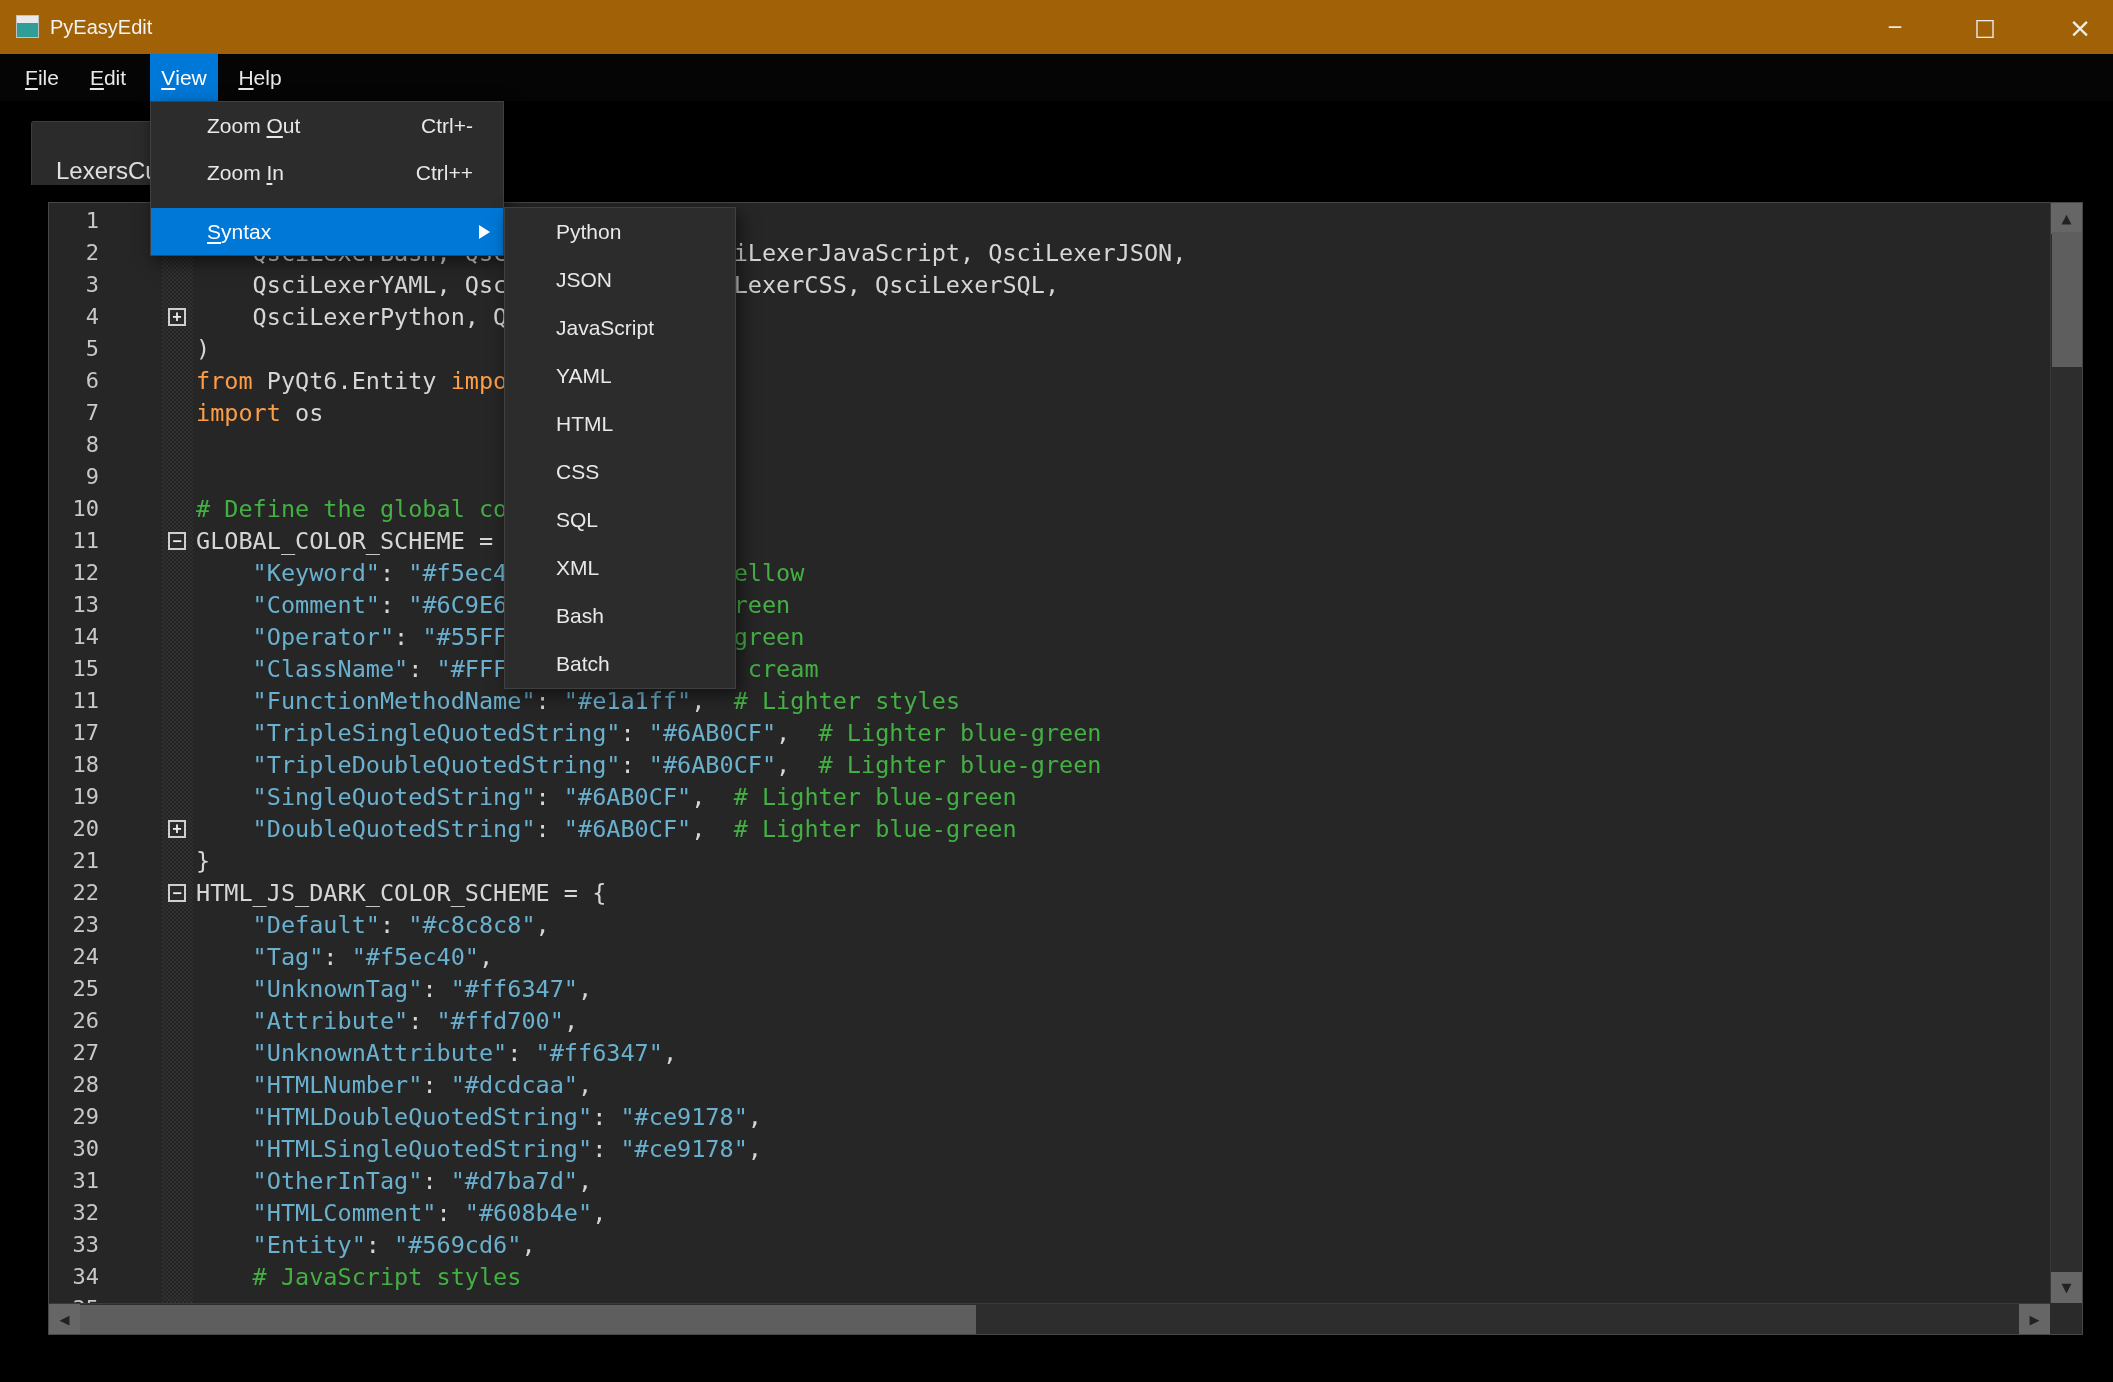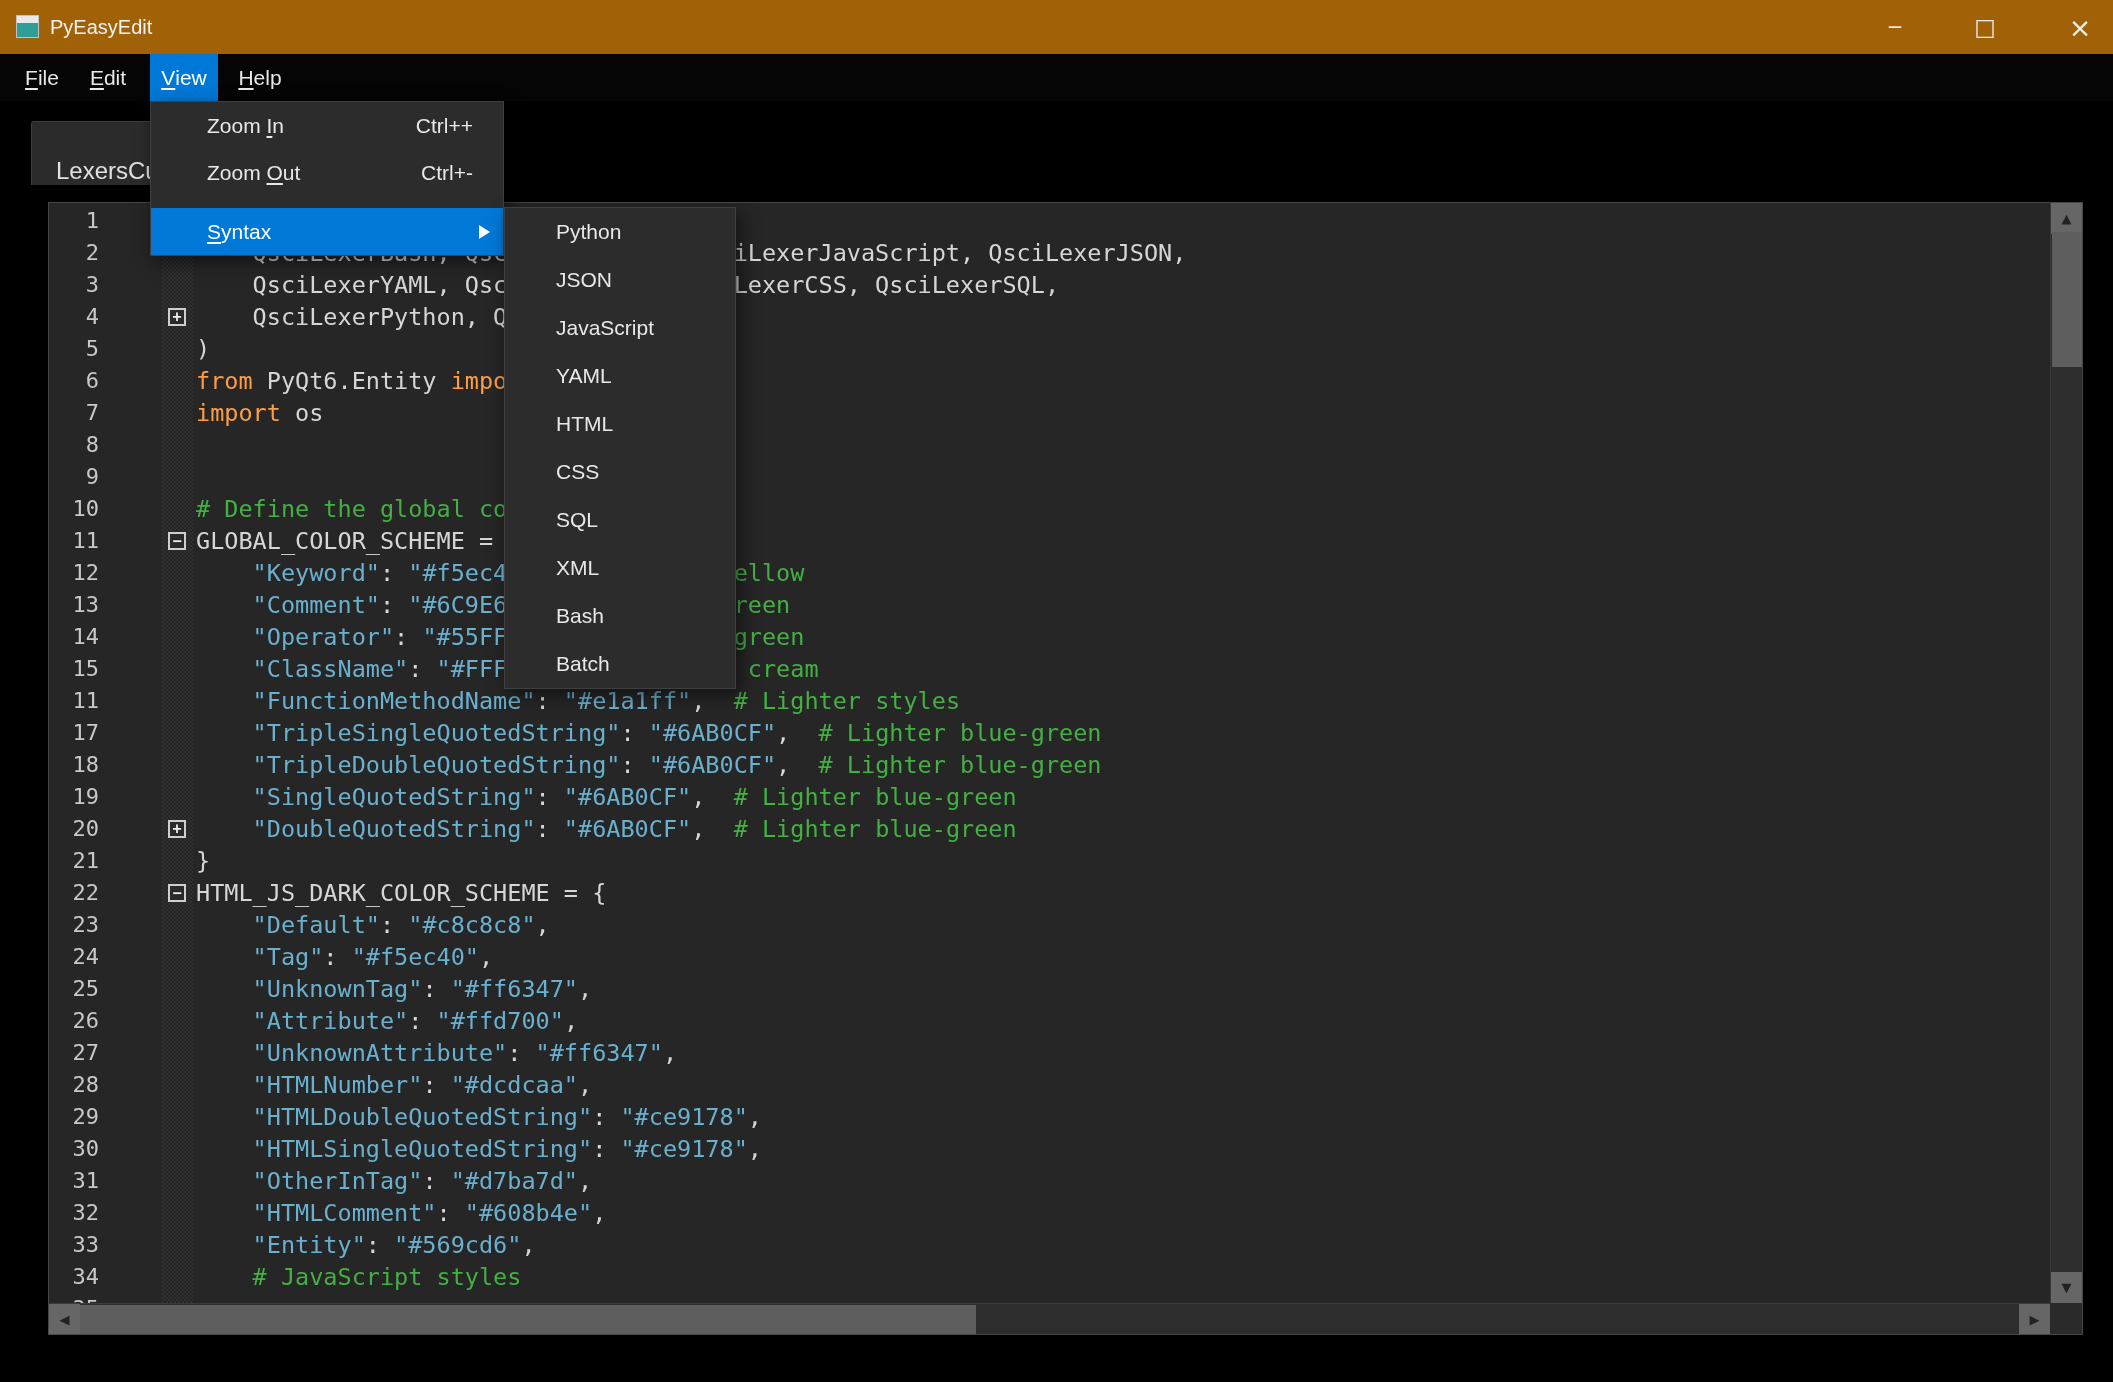--- a/index.html
+++ b/index.html
@@ -221,26 +221,26 @@
     <div class="sbtn" id="hs-right">
       <span>▶</span>
     </div>
   </div>
 
   <div id="corner"></div>
 </div>
 
 <div id="view-menu">
     <div class="menu-row">
+      <span class="mlabel">Zoom <u>O</u>ut</span>
+      <span class="mshortcut">Ctrl+-</span>
+    </div>
+    <div class="menu-row">
       <span class="mlabel">Zoom <u>I</u>n</span>
       <span class="mshortcut">Ctrl++</span>
-    </div>
-    <div class="menu-row">
-      <span class="mlabel">Zoom <u>O</u>ut</span>
-      <span class="mshortcut">Ctrl+-</span>
     </div>
     <div class="menu-row hl">
       <span class="mlabel"><u>S</u>yntax</span>
       <span class="subarrow"></span>
     </div>
   </div>
 <div id="syntax-submenu">
     <div class="sub-row">Python</div>
     <div class="sub-row">JSON</div>
     <div class="sub-row">JavaScript</div>

